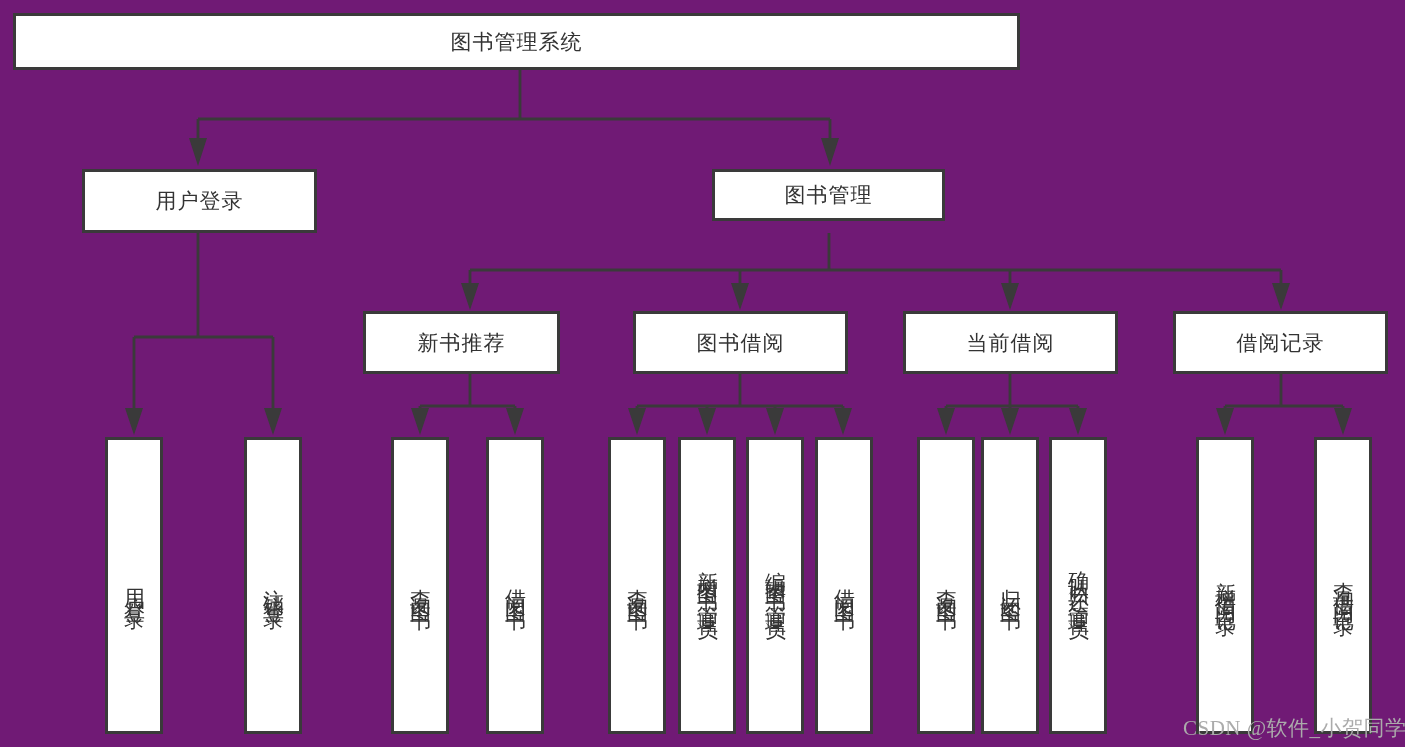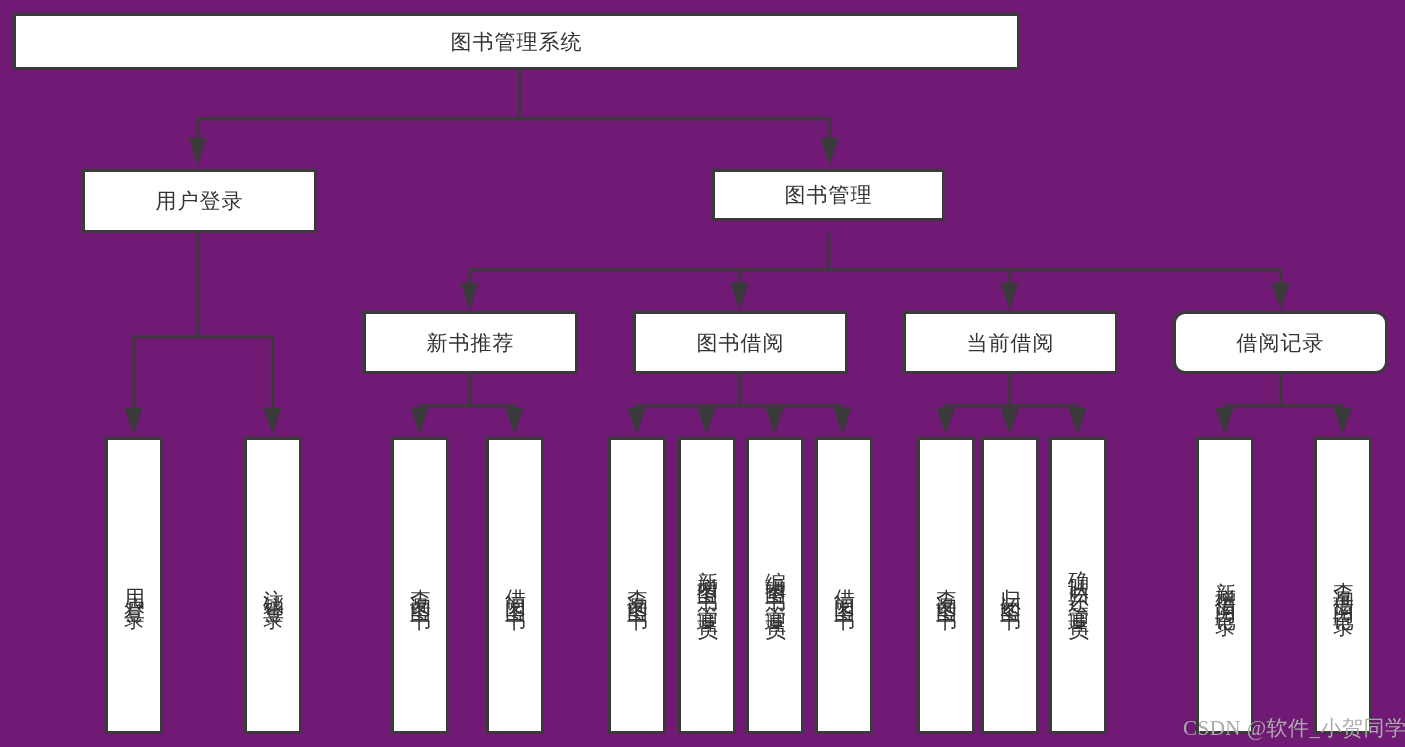--- a/index.html
+++ b/index.html
@@ -42,24 +42,24 @@
     font-size: 21px;
     letter-spacing: 7px;
     line-height: 1;
   }
   
   .n-root   { left: 13px;   top: 13px;  width: 1007px; height: 57px; }
   
   .n-l2-0   { left: 82px;   top: 169px; width: 235px;  height: 64px; }
   .n-l2-1   { left: 712px;  top: 169px; width: 233px;  height: 52px; }
   
-  .n-l3-0   { left: 363px;  top: 311px; width: 215px;  height: 63px; }
+  .n-l3-0   { left: 363px;  top: 311px; width: 197px;  height: 63px; }
   .n-l3-1   { left: 633px;  top: 311px; width: 215px;  height: 63px; }
   .n-l3-2   { left: 903px;  top: 311px; width: 215px;  height: 63px; }
-  .n-l3-3   { left: 1173px; top: 311px; width: 215px;  height: 63px; border-radius: 12px; }
+  .n-l3-3   { left: 1173px; top: 311px; width: 215px;  height: 63px; }
   
   .n-leaf   { top: 437px; width: 58px; height: 297px; }
   .n-lf-0   { left: 105px;  }
   .n-lf-1   { left: 244px;  }
   .n-lf-2   { left: 391px;  }
   .n-lf-3   { left: 486px;  }
   .n-lf-4   { left: 608px;  }
   .n-lf-5   { left: 678px;  }
   .n-lf-6   { left: 746px;  }
   .n-lf-7   { left: 815px;  }

